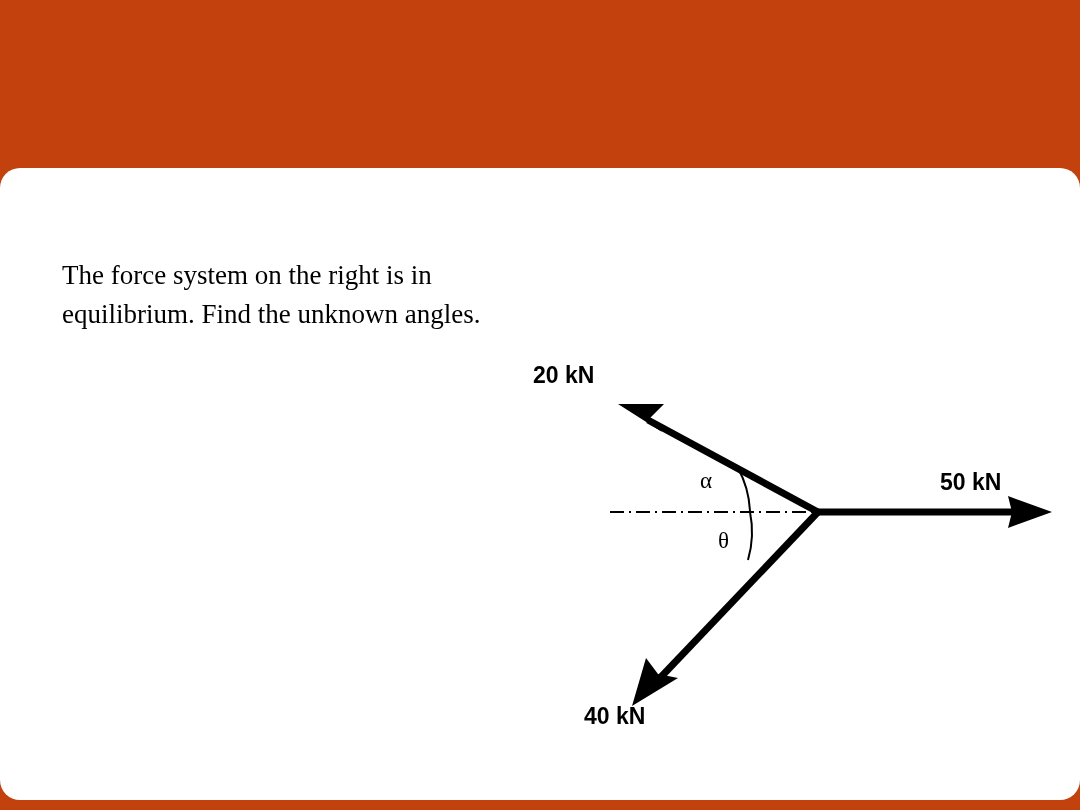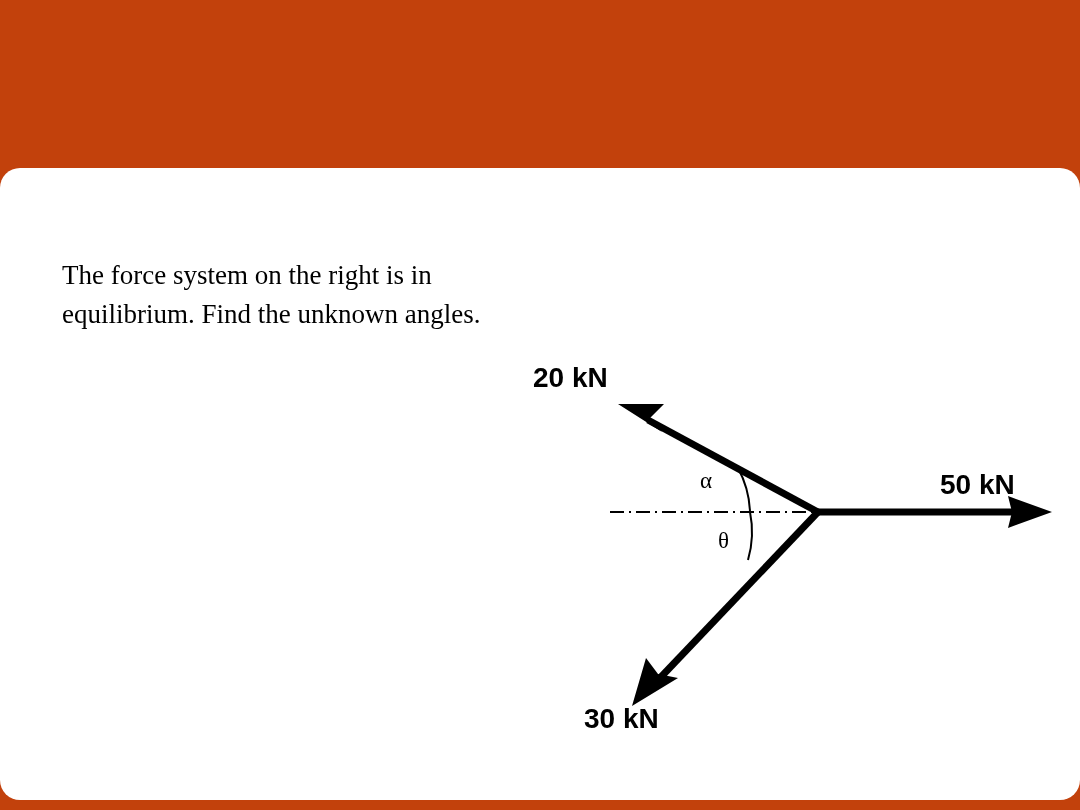--- a/index.html
+++ b/index.html
@@ -46,21 +46,21 @@
   #figure {
     position: absolute;
     left: 500px;
     top: 180px;
     width: 580px;
     height: 420px;
   }
   .fig-label {
     position: absolute;
     font-family: "Liberation Sans", sans-serif;
-    font-size: 28px;
+    font-size: 23px;
     font-weight: bold;
     color: #000000;
     white-space: nowrap;
   }
   #label-20 { left: 33px; top: 14px; }
   #label-40 { left: 440px; top: 121px; }
   #label-30 { left: 84px; top: 355px; }
   .angle-label {
     position: absolute;
     font-family: "Liberation Serif", serif;
@@ -99,21 +99,21 @@
 
         <path d="M 250,164 A 100,100 0 0 1 248,212" fill="none" stroke="#000000" stroke-width="2"></path>
 
         <circle cx="318" cy="164" r="3" fill="#000000"></circle>
       </svg>
 
       <div class="fig-label" id="label-20">20 kN</div>
 
       <div class="fig-label" id="label-40">50 kN</div>
 
-      <div class="fig-label" id="label-30">30 kN</div>
+      <div class="fig-label" id="label-30">40 kN</div>
 
       <div class="angle-label" id="label-alpha">α</div>
 
       <div class="angle-label" id="label-theta">θ</div>
 
     </div>
   </div>
 </div>
 
 </body></html>

